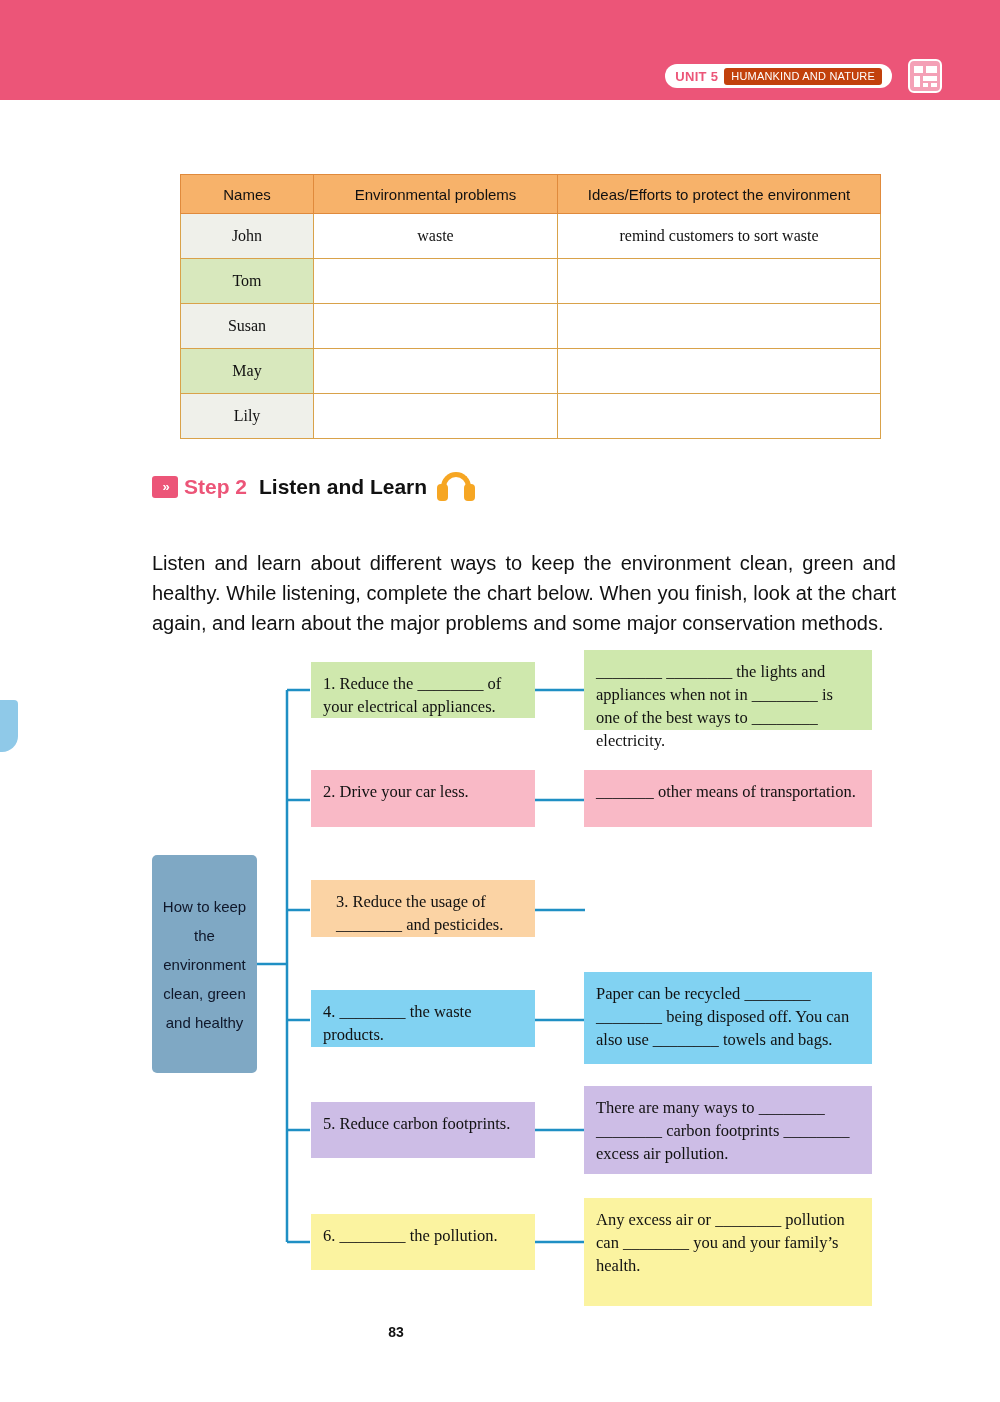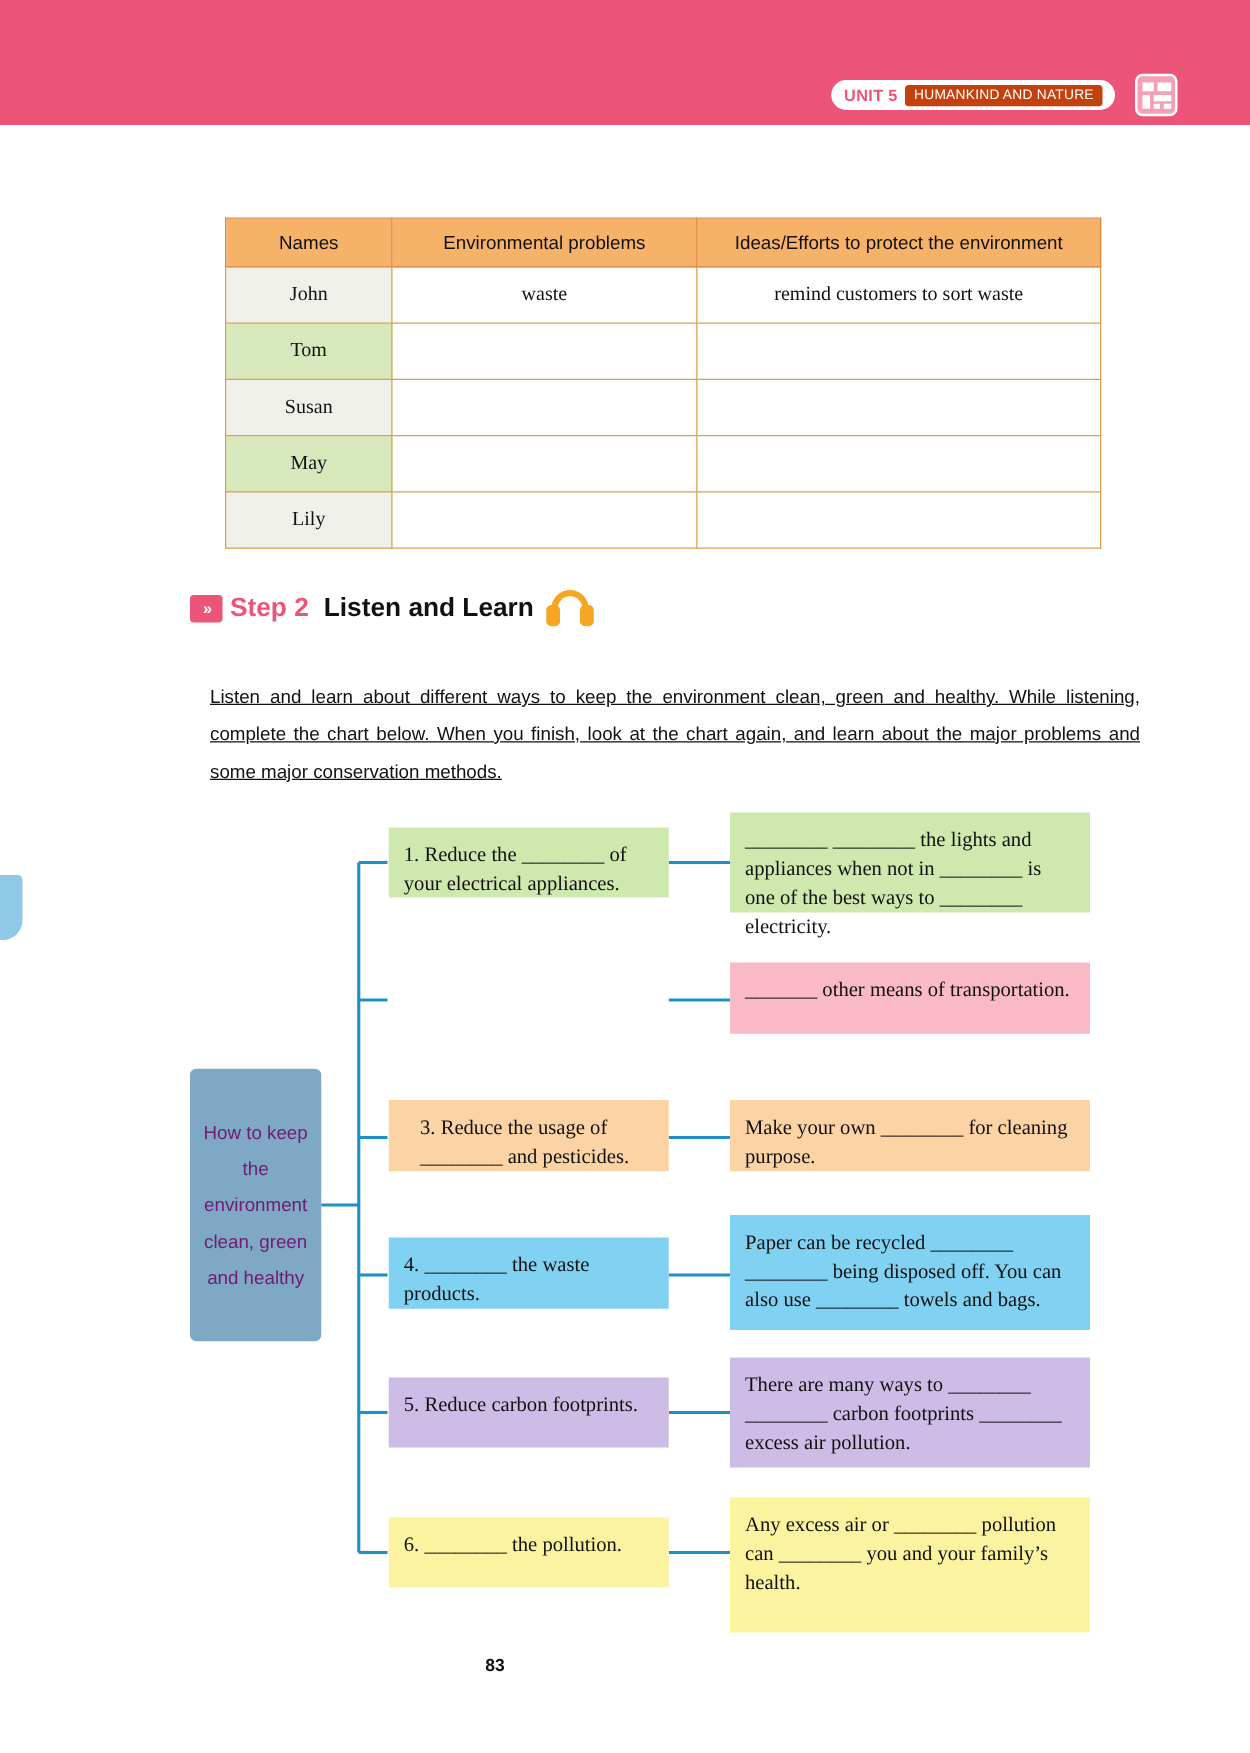--- a/index.html
+++ b/index.html
@@ -177,29 +177,28 @@
     width: 11px; height: 17px;
     background: #f6a623;
     border-radius: 4px;
   }
   .headphone .ear.l { left: 0; }
   .headphone .ear.r { right: 0; }
 
   
   .intro {
     position: absolute;
-    left: 168px;
+    left: 152px;
     top: 528px;
     width: 744px;
-    font-size: 15px;
+    font-size: 20px;
     line-height: 30px;
     color: #111111;
     text-align: justify;
     font-family: "Liberation Sans", sans-serif;
-    text-decoration: underline;
   }
 
   
   .map {
     position: absolute;
     left: 0;
     top: 630px;
     width: 1000px;
     height: 670px;
   }
@@ -216,21 +215,21 @@
     color: #111111;
     padding: 10px 12px;
   }
   .root {
     left: 152px;
     top: 225px;
     width: 105px;
     height: 218px;
     background: #7fa8c4;
     border-radius: 5px;
-    color: #701a75;
+    color: #0f172a;
     font-family: "Liberation Sans", sans-serif;
     font-size: 15px;
     line-height: 29px;
     display: flex;
     align-items: center;
     justify-content: center;
     text-align: center;
     padding: 0 6px;
   }
   .mid { width: 224px; }
@@ -351,24 +350,24 @@
     <path d="M535 390 L585 390" stroke="#1f8fc4" stroke-width="2.5" fill="none"></path>
     <path d="M535 500 L585 500" stroke="#1f8fc4" stroke-width="2.5" fill="none"></path>
     <path d="M535 612 L585 612" stroke="#1f8fc4" stroke-width="2.5" fill="none"></path>
   </svg>
 
   <div class="node root">How to keep the environment clean, green and healthy</div>
 
   <div class="node mid c-green" style="left:311px; top:32px;  height:56px;">1. Reduce the ________ of your electrical appliances.</div>
   <div class="node right c-green" style="left:584px; top:20px;  height:80px;">________ ________ the lights and appliances when not in ________ is one of the best ways to ________ electricity.</div>
 
+  <div class="node mid c-pink" style="left:311px; top:140px; height:57px;">2. Drive your car less.</div>
   <div class="node right c-pink" style="left:584px; top:140px; height:57px;">_______ other means of transportation.</div>
 
   <div class="node mid c-orange" style="left:311px; top:250px; height:57px;padding-left:25px;">3. Reduce the usage of ________ and pesticides.</div>
-  <div class="node right c-orange" style="left:584px; top:250px; height:57px;">Make your own ________ for cleaning purpose.</div>
 
   <div class="node mid c-blue" style="left:311px; top:360px; height:57px;">4. ________ the waste products.</div>
   <div class="node right c-blue" style="left:584px; top:342px; height:92px;">Paper can be recycled ________ ________ being disposed off. You can also use ________ towels and bags.</div>
 
   <div class="node mid c-purple" style="left:311px; top:472px; height:56px;">5. Reduce carbon footprints.</div>
   <div class="node right c-purple" style="left:584px; top:456px; height:88px;">There are many ways to ________ ________ carbon footprints ________ excess air pollution.</div>
 
   <div class="node mid c-yellow" style="left:311px; top:584px; height:56px;">6. ________ the pollution.</div>
   <div class="node right c-yellow" style="left:584px; top:568px; height:108px;">Any excess air or ________ pollution can ________ you and your family’s health.</div>
 </div>

